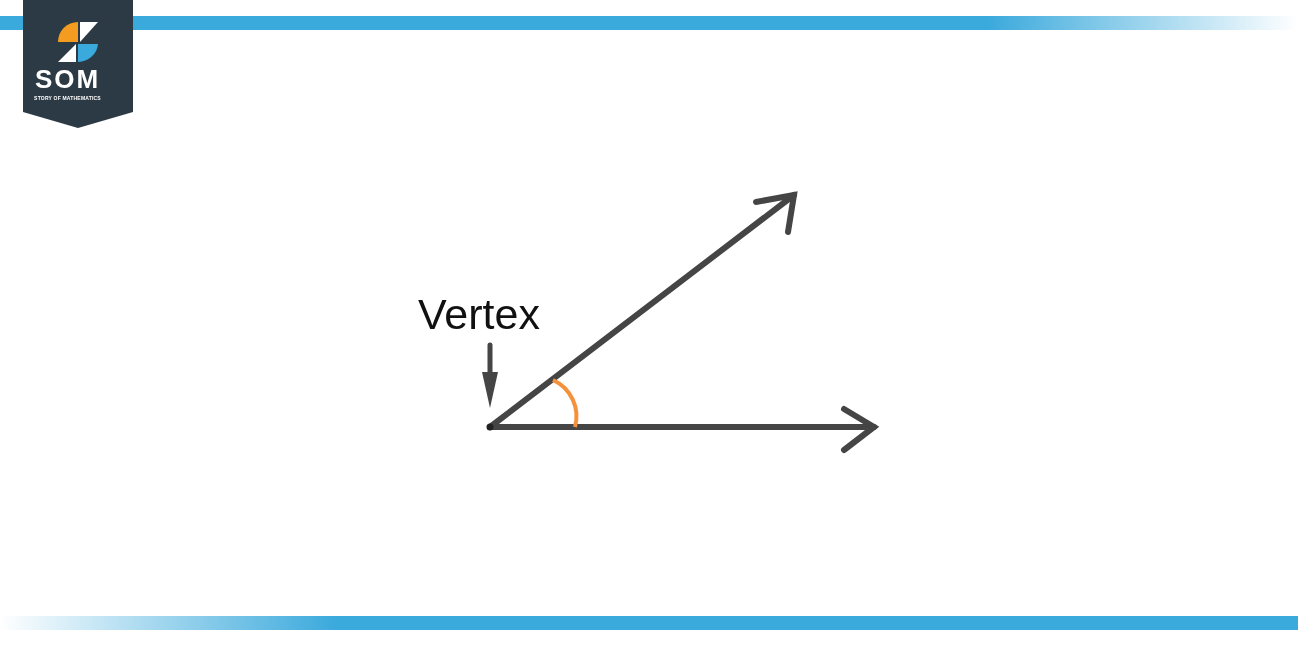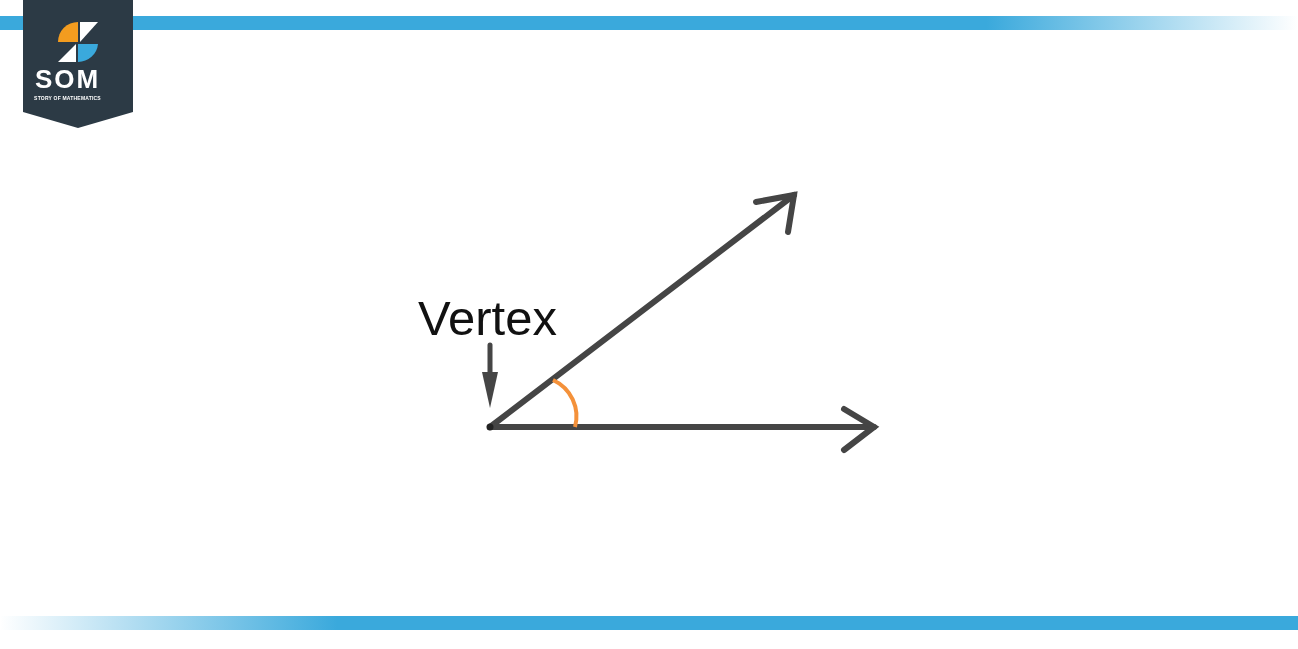--- a/index.html
+++ b/index.html
@@ -7,21 +7,21 @@
   .top-bar { position:absolute; left:0; top:16px; width:1298px; height:14px;
     background:linear-gradient(to right, #3aa9dc 0%, #3aa9dc 76%, rgba(58,169,220,0) 100%); }
   .bottom-bar { position:absolute; left:0; top:616px; width:1298px; height:14px;
     background:linear-gradient(to right, rgba(58,169,220,0) 0%, #3aa9dc 26%, #3aa9dc 100%); }
   .logo { position:absolute; left:23px; top:0; width:110px; height:128px; }
   .logo svg { display:block; }
   .logo-text { position:absolute; left:0; width:89px; text-align:center; color:#ffffff; }
   .logo-main { top:64px; font-size:26px; font-weight:bold; letter-spacing:2px; }
   .logo-sub { top:95px; font-size:5px; font-weight:bold; letter-spacing:0.2px; }
   .diagram { position:absolute; left:0; top:0; }
-  .label { position:absolute; left:418px; top:290px; font-size:49px; color:#111111; }
+  .label { position:absolute; left:418px; top:290px; font-size:43px; color:#111111; }
 </style>
 </head>
 <body>
 
 <div class="top-bar"></div>
 <div class="bottom-bar"></div>
 
 <div class="logo">
   <svg width="110" height="128" viewBox="0 0 110 128">
     <polygon points="0,0 110,0 110,112 55,128 0,112" fill="#2c3a45"></polygon>

